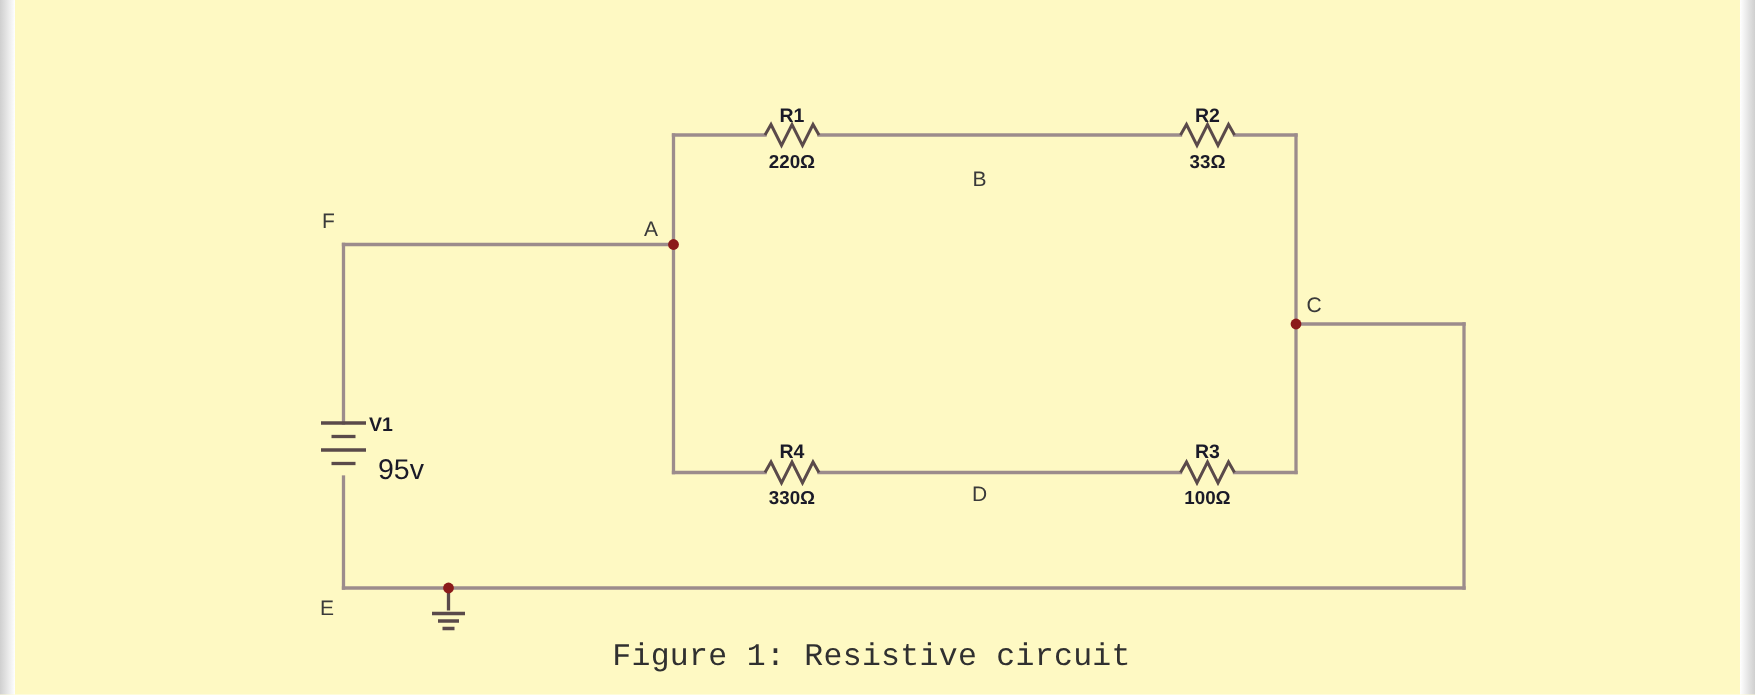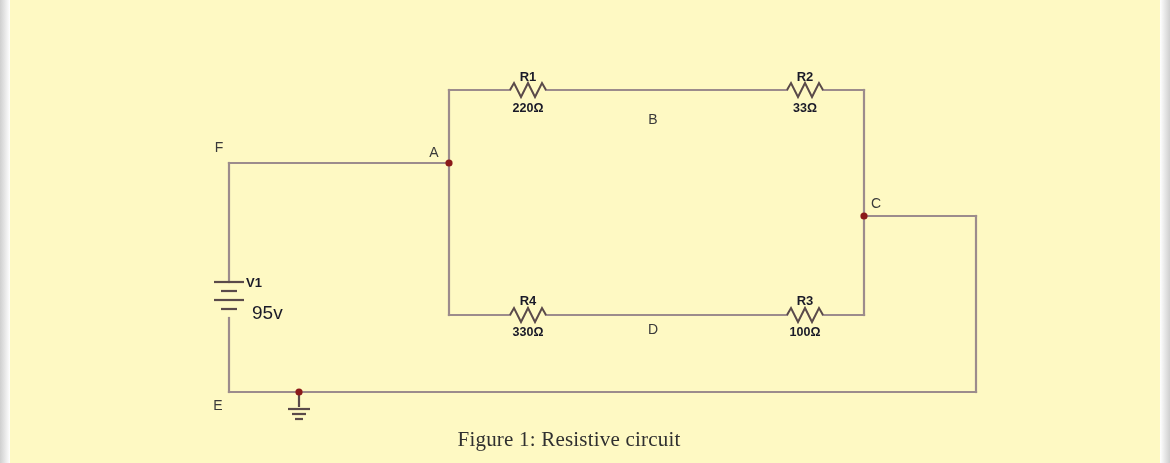--- a/index.html
+++ b/index.html
@@ -39,24 +39,25 @@
     width: 1170px;
     height: 463px;
     display: block;
   }
   .caption {
     position: absolute;
     left: 0;
     top: 427px;
     width: 1138px;
     text-align: center;
-    font-family: Liberation Serif, serif;
+    font-family: Liberation Mono, monospace;
     font-size: 21px;
     color: #303030;
     letter-spacing: 0.2px;
+    padding-left: 12px;
   }
   
   text.ref-label {
     font-family: "Liberation Sans", sans-serif;
     font-size: 13px;
     font-weight: bold;
     fill: #1a1a28;
   }
   text.val-label {
     font-family: "Liberation Sans", sans-serif;

